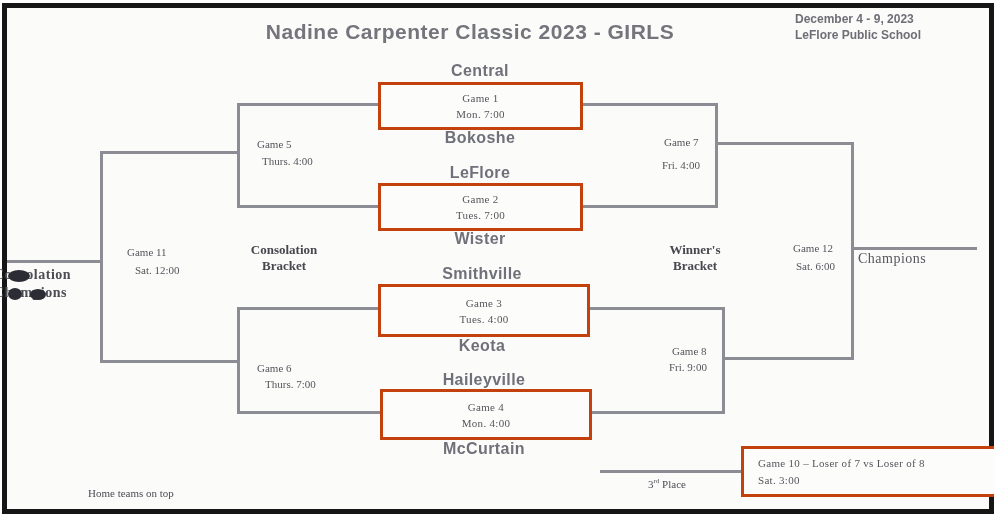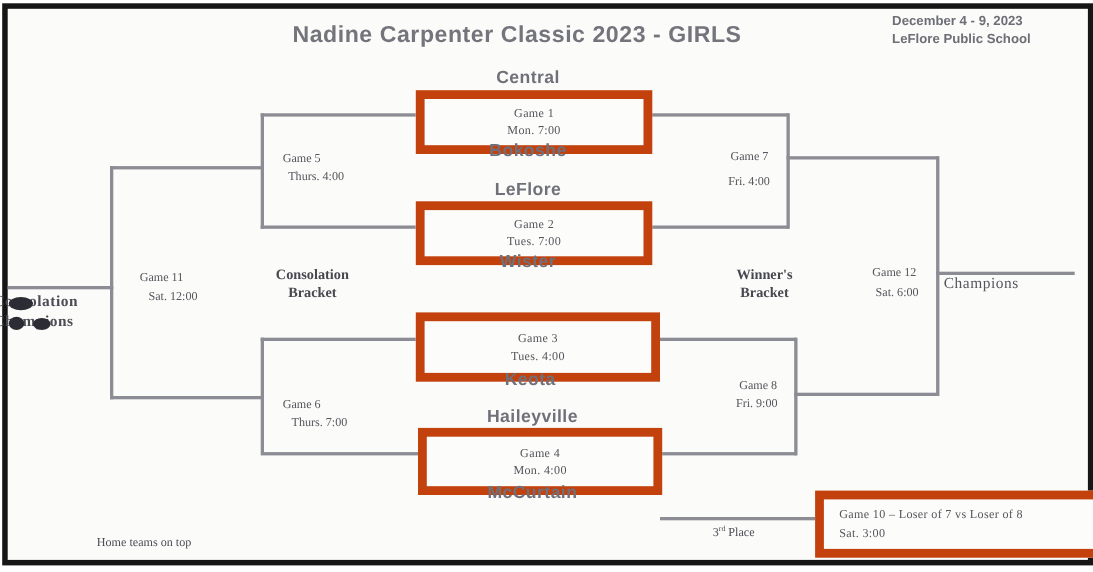--- a/index.html
+++ b/index.html
@@ -8,21 +8,21 @@
     font-family:"Liberation Sans",sans-serif;overflow:hidden;
   }
   #sheet-border{
     position:absolute;left:2px;top:3px;width:982px;height:501px;
     border:5px solid #161616;background:#fbfbf9;
   }
   .hline,.vline{position:absolute;background:#8c8c95;}
   .hline{height:3px;}
   .vline{width:3px;}
   .game-box{
-    position:absolute;border:8px solid #c2410c;background:#fcfcfa;
+    position:absolute;border:3px solid #c2410c;background:#fcfcfa;
     display:flex;flex-direction:column;align-items:center;justify-content:center;gap:4px;
   }
   .box-line{
     font-family:"Liberation Serif",serif;font-size:11px;color:#55555d;letter-spacing:0.3px;
   }
   .team{
     position:absolute;text-align:center;color:#70707a;font-size:16px;
     font-weight:bold;letter-spacing:0.4px;
   }
   .side-label{
@@ -31,21 +31,21 @@
   .bracket-label{
     position:absolute;text-align:center;font-family:"Liberation Serif",serif;
     font-size:13px;font-weight:bold;color:#47474f;line-height:1.25;
   }
   #title{
     position:absolute;left:190px;top:20px;width:560px;text-align:center;
     font-size:21px;color:#74747c;letter-spacing:0.5px;font-weight:bold;
   }
   #event-info{
     position:absolute;left:795px;top:11px;font-size:12px;color:#6e6e77;
-    line-height:1.35;font-weight:bold;margin-left:16px;
+    line-height:1.35;font-weight:bold;
   }
   #champions-label{
     position:absolute;left:858px;top:251px;font-family:"Liberation Serif",serif;
     font-size:14px;color:#55555d;letter-spacing:0.5px;
   }
   #consolation-champions{
     position:absolute;left:-6px;top:266px;font-family:"Liberation Serif",serif;
     font-size:14px;color:#4c4c55;line-height:1.3;font-weight:bold;letter-spacing:0.5px;
   }
   .smudge{position:absolute;background:#2c2c34;border-radius:50%;}
@@ -101,20 +101,21 @@
   </div>
   <div class="team" style="left:380px;top:129px;width:200px;">Bokoshe</div>
 
   <div class="team" style="left:380px;top:164px;width:200px;">LeFlore</div>
   <div class="game-box" style="left:378px;top:183px;width:199px;height:42px;">
     <div class="box-line">Game 2</div>
     <div class="box-line">Tues. 7:00</div>
   </div>
   <div class="team" style="left:380px;top:230px;width:200px;">Wister</div>
 
+  <div class="team" style="left:380px;top:265px;width:204px;">Smithville</div>
   <div class="game-box" style="left:378px;top:284px;width:206px;height:47px;">
     <div class="box-line">Game 3</div>
     <div class="box-line">Tues. 4:00</div>
   </div>
   <div class="team" style="left:380px;top:337px;width:204px;">Keota</div>
 
   <div class="team" style="left:382px;top:371px;width:204px;">Haileyville</div>
   <div class="game-box" style="left:380px;top:389px;width:206px;height:45px;">
     <div class="box-line">Game 4</div>
     <div class="box-line">Mon. 4:00</div>

